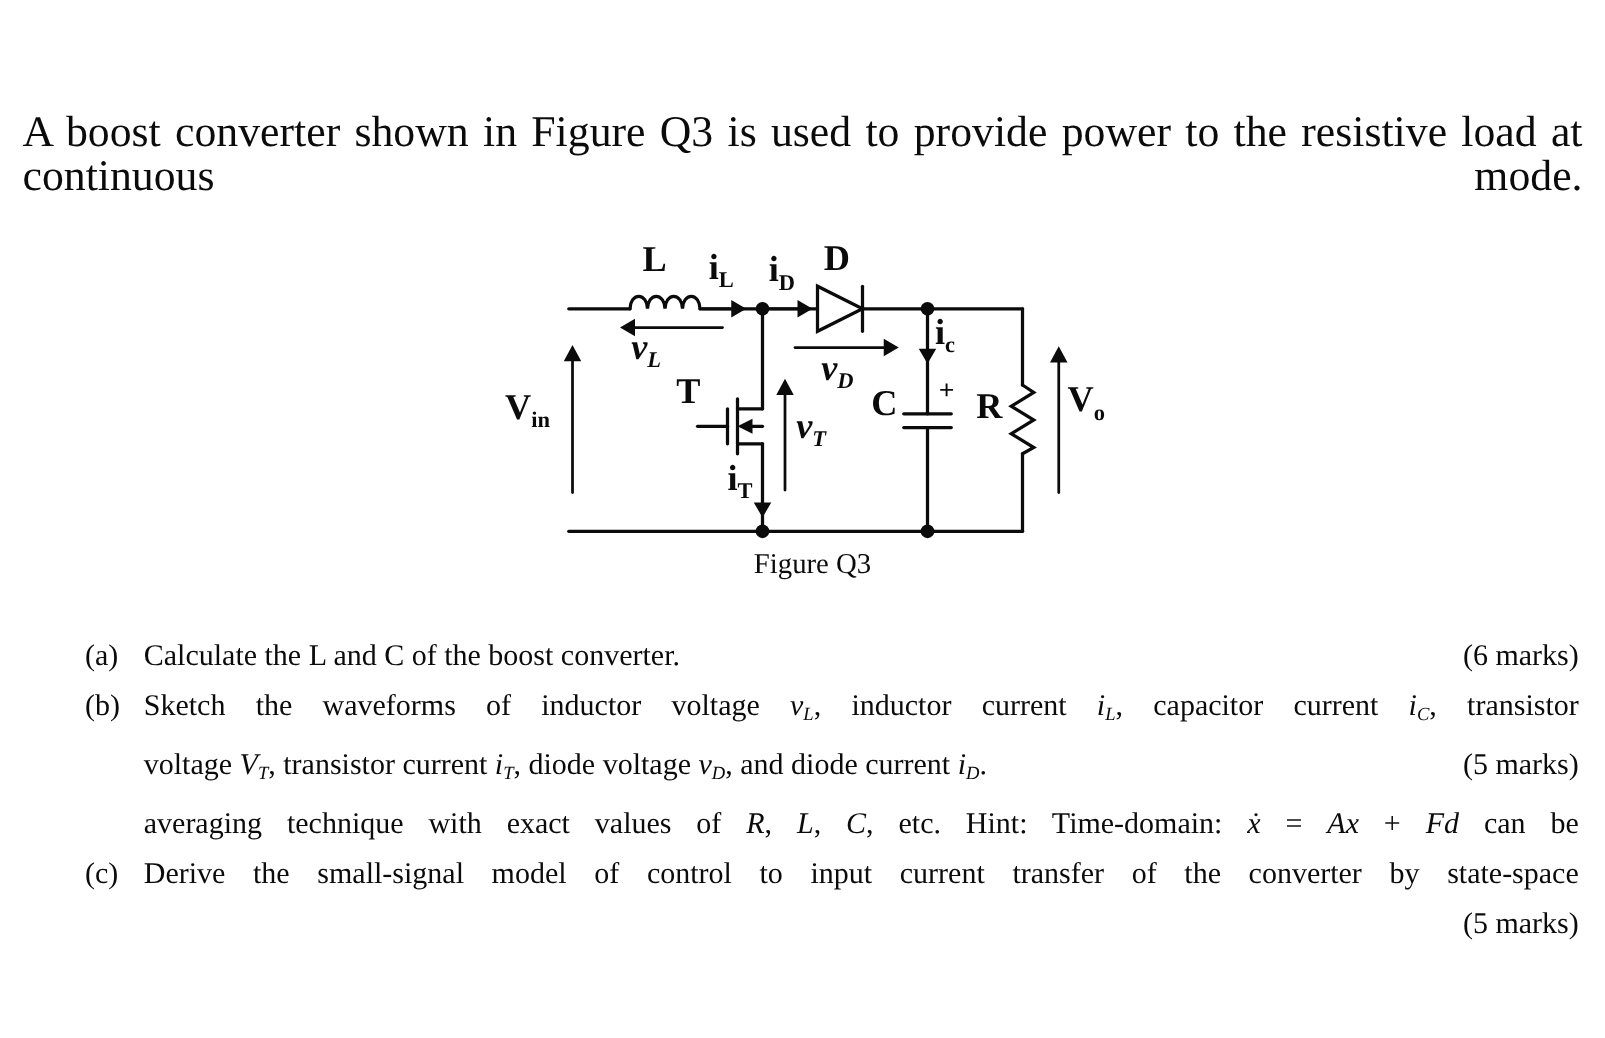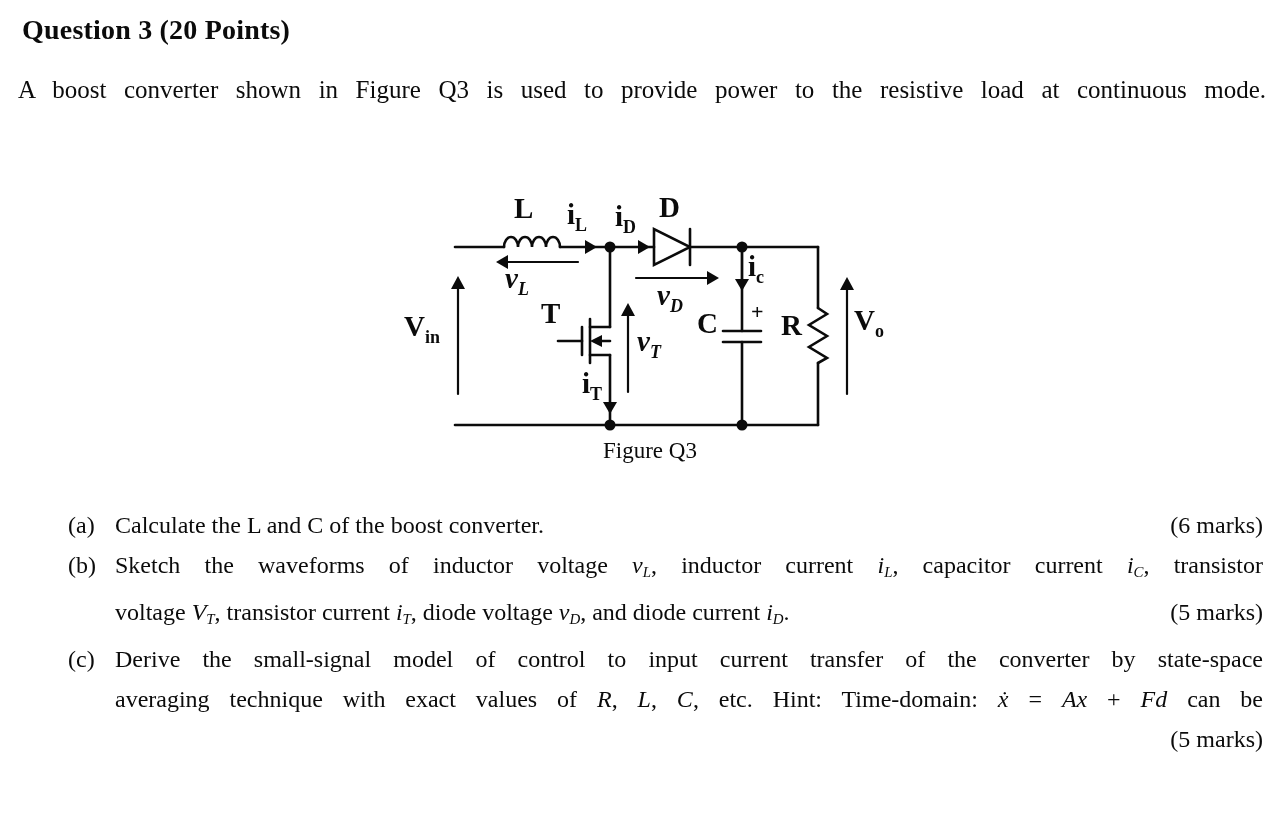--- a/index.html
+++ b/index.html
@@ -1,19 +1,19 @@
 <!DOCTYPE html>
 <html><head>
 <meta charset="utf-8">
 <style>
   html,body{margin:0;padding:0;background:#ffffff;}
   .page{position:relative;width:1284px;height:830px;background:#ffffff;color:#0b0b0b;
         font-family:"Liberation Serif",serif;overflow:hidden;}
   .title{position:absolute;left:22px;top:14px;font-size:28px;font-weight:bold;letter-spacing:.2px;}
-  .para{position:absolute;left:18px;top:72px;width:1248px;font-size:25px;line-height:35px;}
+  .para{position:absolute;left:18px;top:88px;width:1248px;font-size:35px;line-height:35px;}
   .para .ln{text-align:justify;text-align-last:justify;}
   .para .ln.noj{text-align:left;text-align-last:left;}
   .para .ln.indent{padding-left:27px;}
   .parts{position:absolute;left:68px;top:505px;width:1195px;font-size:24px;line-height:40px;}
   .pline{position:relative;}
   .pline.just{text-align:justify;text-align-last:justify;}
   .pline.cont{padding-left:47px;}
   .pline.dshift{padding-left:9px;}
   .plabel{display:inline-block;width:47px;}
   .pmarks{position:absolute;right:0;top:0;text-align:center;}
@@ -30,21 +30,20 @@
   .clabel sub{font-size:.62em;}
   .clabel.iv{font-style:italic;}
   .clabel.plus{font-size:22px;}
   .caption{position:absolute;left:555px;top:438px;width:190px;text-align:center;font-size:23px;}
 </style>
 </head>
 <body>
 
 <div class="page">
 
-  <div class="title">Question 3 (20 Points)</div>
 
   <div class="para">
     <div class="ln"><span>A boost converter shown in Figure Q3 is used to provide power to the resistive load at continuous mode.</span></div>
   </div>
 
   <svg class="figsvg" width="530" height="290" viewBox="430 190 530 290" fill="none" stroke="#0b0b0b" stroke-width="2.6" stroke-linecap="round">
     <g>
       <path d="M455 247 H504"></path>
       <path d="M560 247 H654"></path>
       <path d="M690 247 H818"></path>
@@ -129,25 +128,25 @@
       <span class="plabel">(a)</span><span><span>Calculate the L and C of the boost converter.</span></span>
       <span class="pmarks">(6 marks)</span>
     </div>
     <div class="pline just">
       <span class="plabel">(b)</span><span><span>Sketch the waveforms of inductor voltage </span><span class="s-i">v</span><span class="s-subi">L</span><span>, inductor current </span><span class="s-i">i</span><span class="s-subi">L</span><span>, capacitor current </span><span class="s-i">i</span><span class="s-subi">C</span><span>, transistor</span></span>
     </div>
     <div class="pline cont">
       <span><span>voltage </span><span class="s-i">V</span><span class="s-subi">T</span><span>, transistor current </span><span class="s-i">i</span><span class="s-subi">T</span><span>, diode voltage </span><span class="s-i">v</span><span class="s-subi">D</span><span>, and diode current </span><span class="s-i">i</span><span class="s-subi">D</span><span>.</span></span>
       <span class="pmarks">(5 marks)</span>
     </div>
+    <div class="pline cont just">
+      <span><span>averaging technique with exact values of </span><span class="s-i">R</span><span>, </span><span class="s-i">L</span><span>, </span><span class="s-i">C</span><span>, etc. Hint: Time-domain:  </span><span class="s-i">ẋ</span><span> = </span><span class="s-i">Ax</span><span> + </span><span class="s-i">Fd</span><span> can be</span></span>
+    </div>
     <div class="pline just">
       <span class="plabel">(c)</span><span><span>Derive the small-signal model of control to input current transfer of the converter by state-space</span></span>
-    </div>
-    <div class="pline cont just">
-      <span><span>averaging technique with exact values of </span><span class="s-i">R</span><span>, </span><span class="s-i">L</span><span>, </span><span class="s-i">C</span><span>, etc. Hint: Time-domain:  </span><span class="s-i">ẋ</span><span> = </span><span class="s-i">Ax</span><span> + </span><span class="s-i">Fd</span><span> can be</span></span>
     </div>
     <div class="pline cont">
       <span class="pmarks">(5 marks)</span>
     </div>
 
   </div>
 
 </div>
 
 </body></html>

